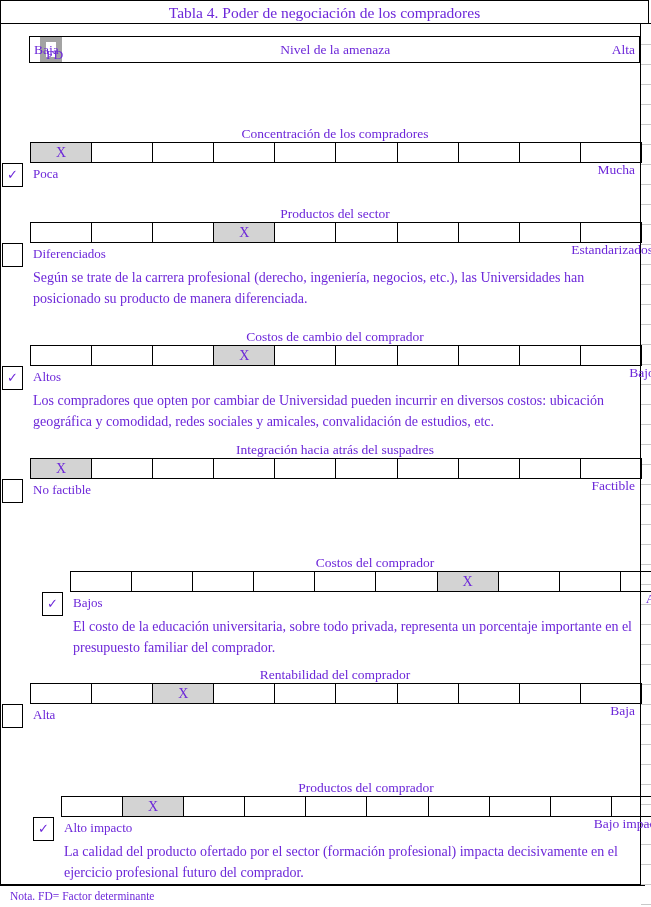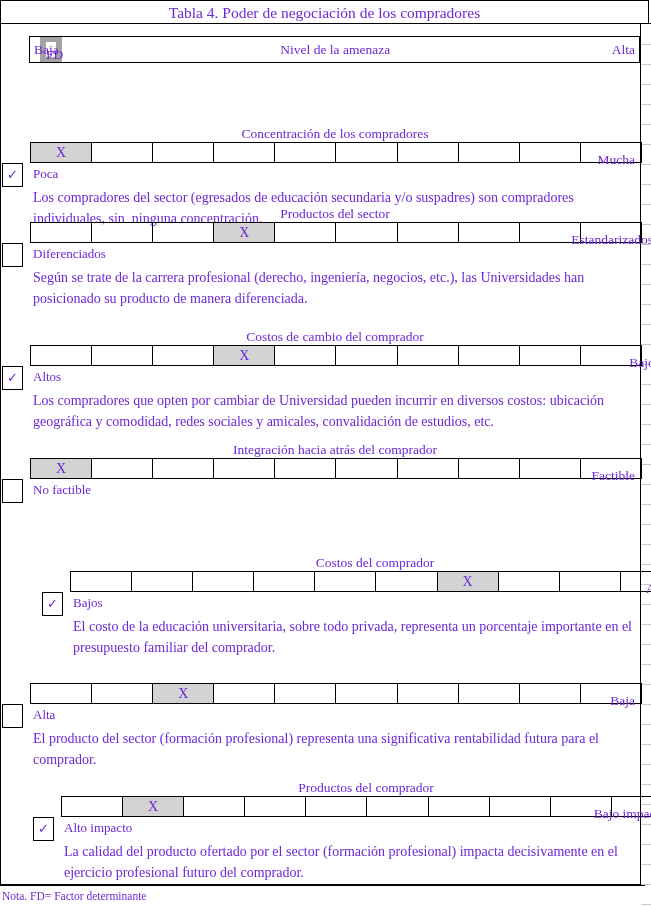--- a/index.html
+++ b/index.html
@@ -48,26 +48,26 @@
     border:1px solid #000;display:flex;box-sizing:content-box;
   }
   .scale-cell{flex:1;border-right:1px solid #000;text-align:center;line-height:19px;font-size:14px;}
   .scale-cell:last-child{border-right:none;}
   .scale-cell.marked{background:#d3d3d3;}
   .fd-check{
     position:absolute;left:2px;top:37px;width:21px;height:24px;border:1px solid #000;
     box-sizing:border-box;text-align:center;line-height:22px;font-size:13px;
   }
   .left-label{position:absolute;left:33px;top:39px;font-size:13px;line-height:18px;}
-  .right-label{position:absolute;right:16px;top:25px;font-size:13.5px;line-height:18px;}
+  .right-label{position:absolute;right:16px;top:35px;font-size:13.5px;line-height:18px;}
   .desc{
     position:absolute;left:33px;top:62px;width:592px;font-size:14px;line-height:20.5px;
     white-space:pre-wrap;
   }
-  .note{position:absolute;left:2px;top:889px;font-size:11.5px;line-height:15px;}
+  .note{position:absolute;left:10px;top:889px;font-size:11.5px;line-height:15px;}
 </style>
 </head>
 <body>
 
 <div class="page">
 
   <div class="border-top"></div>
   <div class="border-left"></div>
   <div class="title-right"></div>
   <div class="title-underline"></div>
@@ -95,21 +95,20 @@
           <div class="scale-cell"></div>
           <div class="scale-cell"></div>
           <div class="scale-cell"></div>
           <div class="scale-cell"></div>
           <div class="scale-cell"></div>
           <div class="scale-cell"></div>
         </div>
     <div class="fd-check"><span class="check">✓</span></div>
     <div class="left-label">Poca</div>
     <div class="right-label">Mucha</div>
-    <div class="desc">Los compradores del sector (egresados de educación secundaria y/o suspadres) son compradores individuales, sin  ninguna concentración.</div>
   </section>
 
   <section class="factor">
     <div class="factor-title">Productos del sector</div>
     <div class="scale-row">
           <div class="scale-cell"></div>
           <div class="scale-cell"></div>
           <div class="scale-cell"></div>
           <div class="scale-cell marked">X</div>
           <div class="scale-cell"></div>
@@ -139,21 +138,21 @@
           <div class="scale-cell"></div>
           <div class="scale-cell"></div>
         </div>
     <div class="fd-check"><span class="check">✓</span></div>
     <div class="left-label">Altos</div>
     <div class="right-label">Bajos</div>
     <div class="desc">Los compradores que opten por cambiar de Universidad pueden incurrir en diversos costos: ubicación geográfica y comodidad, redes sociales y amicales, convalidación de estudios, etc.</div>
   </section>
 
   <section class="factor">
-    <div class="factor-title">Integración hacia atrás del comprador</div>
+    <div class="factor-title">Integración hacia atrás del suspadres</div>
     <div class="scale-row">
           <div class="scale-cell marked">X</div>
           <div class="scale-cell"></div>
           <div class="scale-cell"></div>
           <div class="scale-cell"></div>
           <div class="scale-cell"></div>
           <div class="scale-cell"></div>
           <div class="scale-cell"></div>
           <div class="scale-cell"></div>
           <div class="scale-cell"></div>
@@ -178,36 +177,36 @@
           <div class="scale-cell"></div>
           <div class="scale-cell"></div>
         </div>
     <div class="fd-check"><span class="check">✓</span></div>
     <div class="left-label">Bajos</div>
     <div class="right-label">Altos</div>
     <div class="desc">El costo de la educación universitaria, sobre todo privada, representa un porcentaje importante en el presupuesto familiar del comprador.</div>
   </section>
 
   <section class="factor">
+    <div class="factor-title">Rentabilidad del comprador</div>
     <div class="scale-row">
           <div class="scale-cell"></div>
           <div class="scale-cell"></div>
           <div class="scale-cell marked">X</div>
           <div class="scale-cell"></div>
           <div class="scale-cell"></div>
           <div class="scale-cell"></div>
           <div class="scale-cell"></div>
           <div class="scale-cell"></div>
           <div class="scale-cell"></div>
           <div class="scale-cell"></div>
         </div>
     <div class="fd-check"><span class="check"></span></div>
     <div class="left-label">Alta</div>
     <div class="right-label">Baja</div>
-    <div class="desc">El producto del sector (formación profesional) representa una significativa rentabilidad futura para el comprador.</div>
   </section>
 
   <section class="factor">
     <div class="factor-title">Productos del comprador</div>
     <div class="scale-row">
           <div class="scale-cell"></div>
           <div class="scale-cell marked">X</div>
           <div class="scale-cell"></div>
           <div class="scale-cell"></div>
           <div class="scale-cell"></div>

